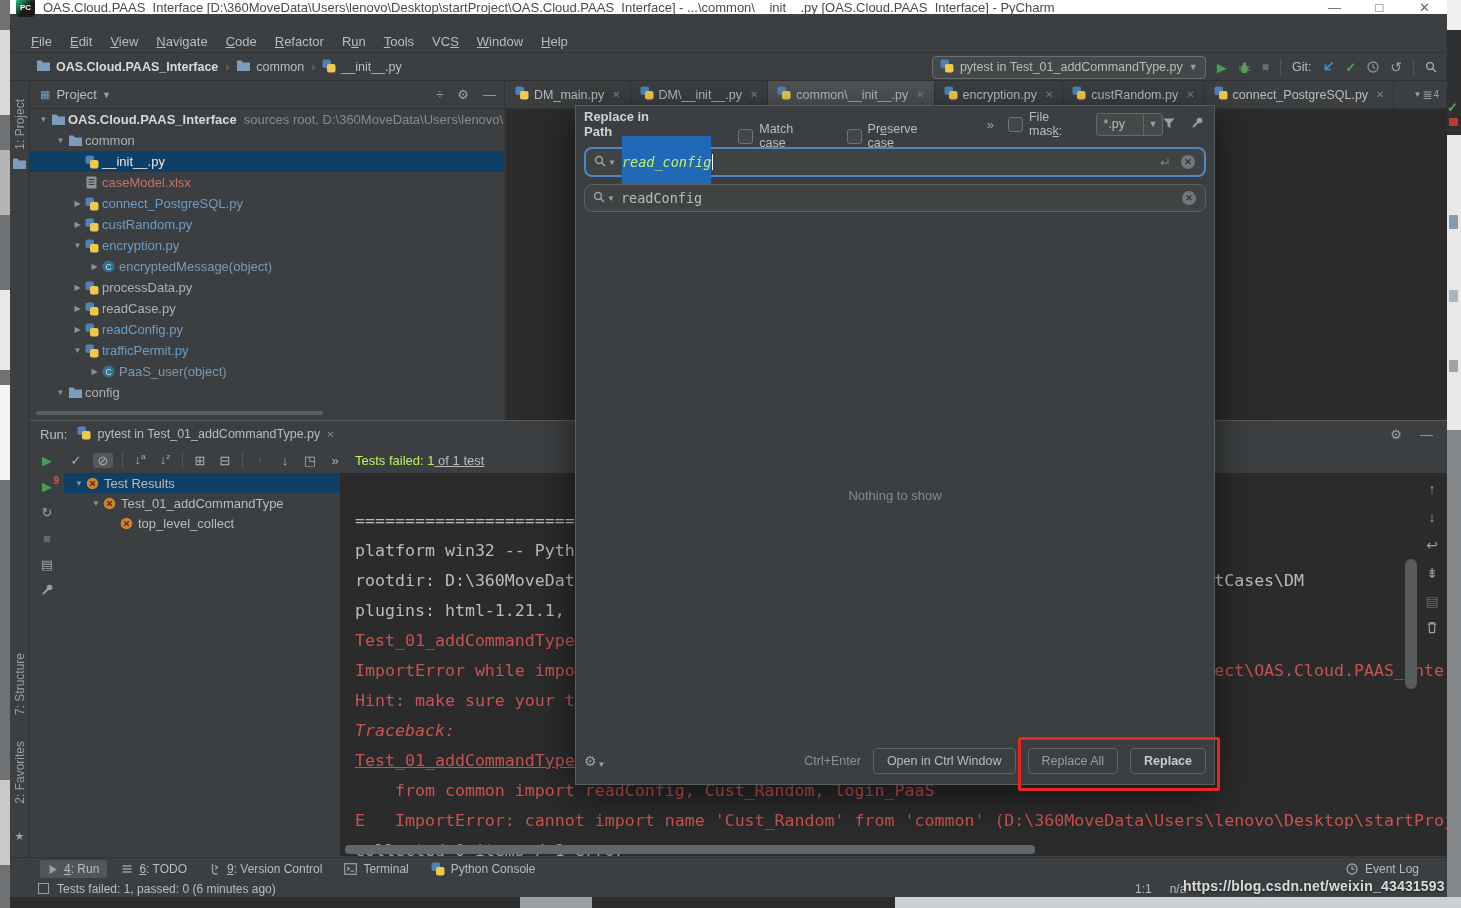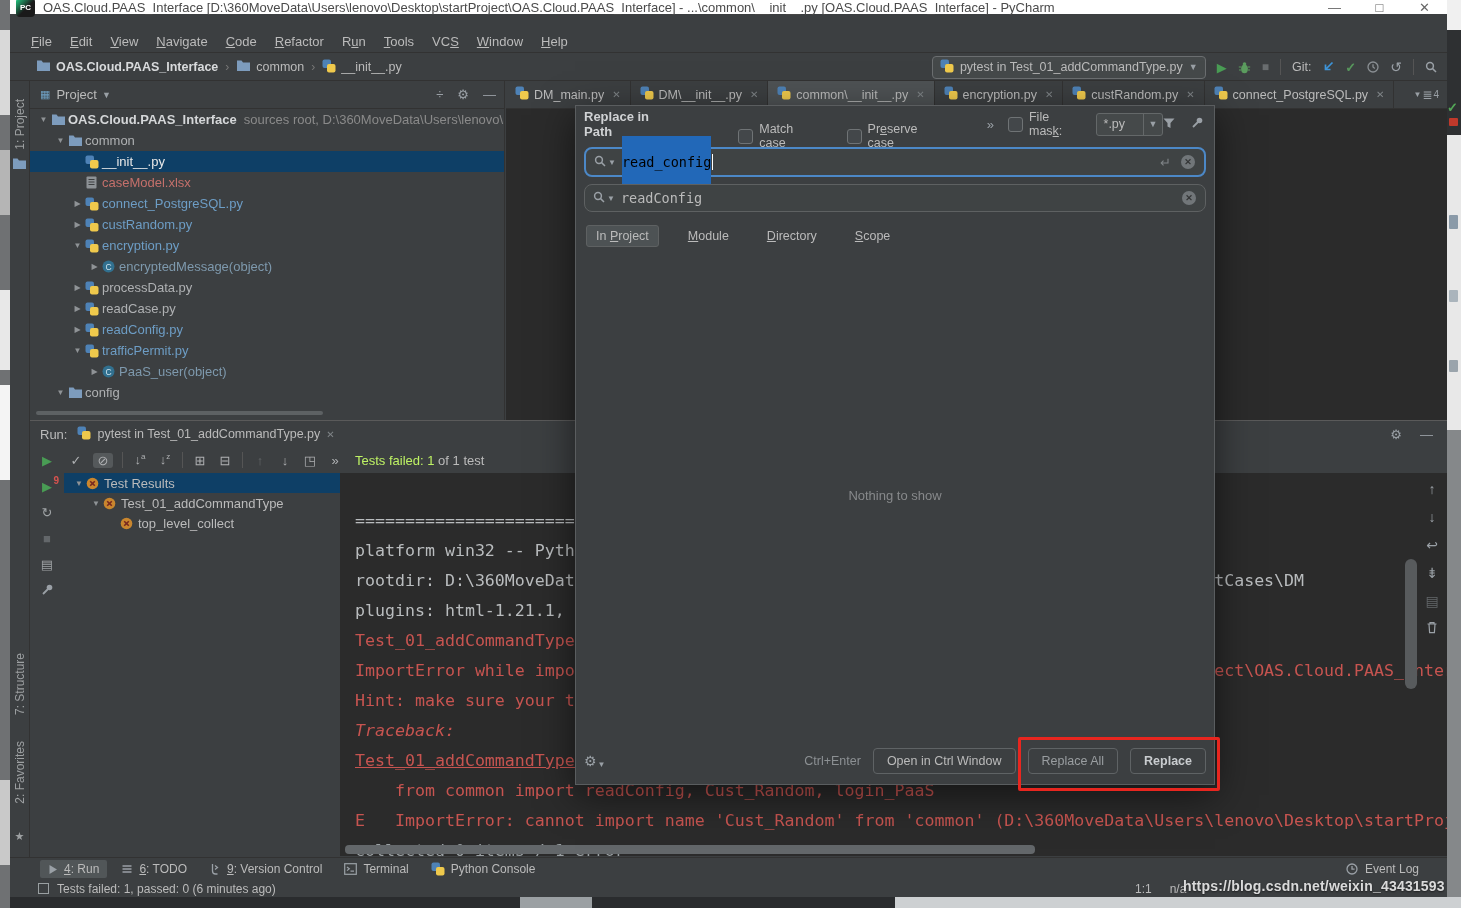--- a/index.html
+++ b/index.html
@@ -88,21 +88,21 @@
   .run-tab{display:flex;align-items:center;gap:6px;font-size:12.5px;color:#bbbbbb;}
   .run-tab .tab-close{color:#7f8487;font-size:10px;}
   .run-header-actions{margin-left:auto;display:flex;gap:18px;margin-right:14px;color:#9aa0a6;font-size:13px;}
   .run-toolbar{position:absolute;left:38px;top:26px;height:26px;display:flex;align-items:center;gap:9px;}
   .rt-icon{color:#afb1b3;font-size:13px;min-width:16px;text-align:center;}
   .rt-icon.active{background:#55595b;border-radius:3px;padding:0 2px;}
   .rt-icon.dim{color:#666a6c;}
   .rt-icon sup{font-size:8px;}
   .run-status{position:absolute;left:325px;top:26px;height:26px;display:flex;align-items:center;font-size:13px;}
   .run-status .fail{color:#bef264;}
-  .run-status .rest{color:#bbbbbb;white-space:pre;}
+  .run-status .rest{color:#bbbbbb;white-space:pre;text-decoration:underline;}
   .run-left-strip{position:absolute;left:0;top:28px;width:34px;bottom:0;display:flex;flex-direction:column;
                   align-items:center;gap:11px;padding-top:4px;}
   .rl-icon{color:#9fa3a5;font-size:13px;position:relative;}
   .rl-icon.green{color:#499c54;}
   .rl-icon.dim{color:#63676a;}
   .rl-badge{position:absolute;right:-7px;top:-4px;color:#d9534f;font-size:10px;font-weight:bold;}
   .test-tree{position:absolute;left:34px;top:52px;width:296px;bottom:2px;font-size:13px;overflow:hidden;}
   .tt-row{height:20px;display:flex;align-items:center;color:#bbbbbb;white-space:nowrap;}
   .tt-row.sel{background:#0e3f66;}
   .tt-arrow{width:14px;color:#8f9396;font-size:8px;text-align:center;flex:none;}
@@ -136,21 +136,21 @@
   .mask-combo .mc-val{flex:1;padding-left:7px;}
   .mask-combo .mc-arr{width:18px;border-left:1px solid #646869;text-align:center;color:#9aa0a6;font-size:9px;align-self:stretch;display:flex;align-items:center;justify-content:center;}
   .dlg-hdr-icons{margin-left:auto;display:flex;gap:16px;align-items:center;}
   .field{position:relative;margin:5px 8px 0 8px;height:30px;border-radius:8px;background:#3f4344;
          display:flex;align-items:center;box-sizing:border-box;}
   .field.search{border:2px solid #4c88c7;}
   .field.replace{border:1px solid #5e6162;height:28px;margin-top:7px;}
   .f-mag{display:flex;align-items:center;gap:2px;padding:0 6px 0 8px;}
   .f-mag .mag-caret{color:#9aa0a6;font-size:8px;}
   .f-text{font-family:"DejaVu Sans Mono",monospace;font-size:13.5px;color:#bbbbbb;display:flex;align-items:center;}
-  .f-text .sel{background:#2268b8;color:#000000;padding:18px 0;}
+  .f-text .sel{background:#2268b8;color:#bef264;padding:18px 0;font-style:italic;}
   .caret{display:inline-block;width:1px;height:16px;background:#fff;margin-left:1px;}
   .f-right{margin-left:auto;display:flex;align-items:center;gap:10px;padding-right:9px;}
   .enter-glyph{color:#7f8487;font-size:13px;}
   .clear-x{width:14px;height:14px;border-radius:50%;background:#9aa0a6;opacity:.55;color:#2b2b2b;
            font-size:9px;display:flex;align-items:center;justify-content:center;font-weight:bold;}
   .scope-row{display:flex;align-items:center;gap:20px;margin:13px 0 0 10px;font-size:12.5px;color:#bbbbbb;}
   .scope-chip{padding:3px 9px;}
   .scope-chip.selected{background:#4d5254;border:1px solid #5e6162;border-radius:3px;}
   .dlg-empty{position:absolute;left:0;top:382px;width:100%;text-align:center;font-size:13px;color:#87898b;}
   .dlg-footer{position:absolute;left:8px;right:8px;bottom:9px;height:28px;display:flex;align-items:center;gap:12px;}
@@ -682,26 +682,20 @@
                 <path d="M7.6 7.6L11 11" stroke="#9aa0a6" stroke-width="1.5"></path>
               </svg></span>
             <span class="mag-caret">▼</span>
           </span>
         <span class="f-text">readConfig</span>
         <span class="f-right">
           <span class="clear-x">✕</span>
         </span>
       </div>
 
-      <div class="scope-row" id="scope-row">
-          <span class="scope-chip selected">In <u>P</u>roject</span>
-          <span class="scope-chip"><u>M</u>odule</span>
-          <span class="scope-chip"><u>D</u>irectory</span>
-          <span class="scope-chip"><u>S</u>cope</span>
-        </div>
 
       <div class="dlg-empty">Nothing to show</div>
 
       <div class="dlg-footer">
         <span class="dlg-gear">⚙<span class="g-caret">▼</span></span>
         <span class="shortcut-hint">Ctrl+Enter</span>
         <span class="dlg-btn">Open in Ctrl Window</span>
         <span class="dlg-btn dim">Replace All</span>
         <span class="dlg-btn emph">Replace</span>
       </div>

